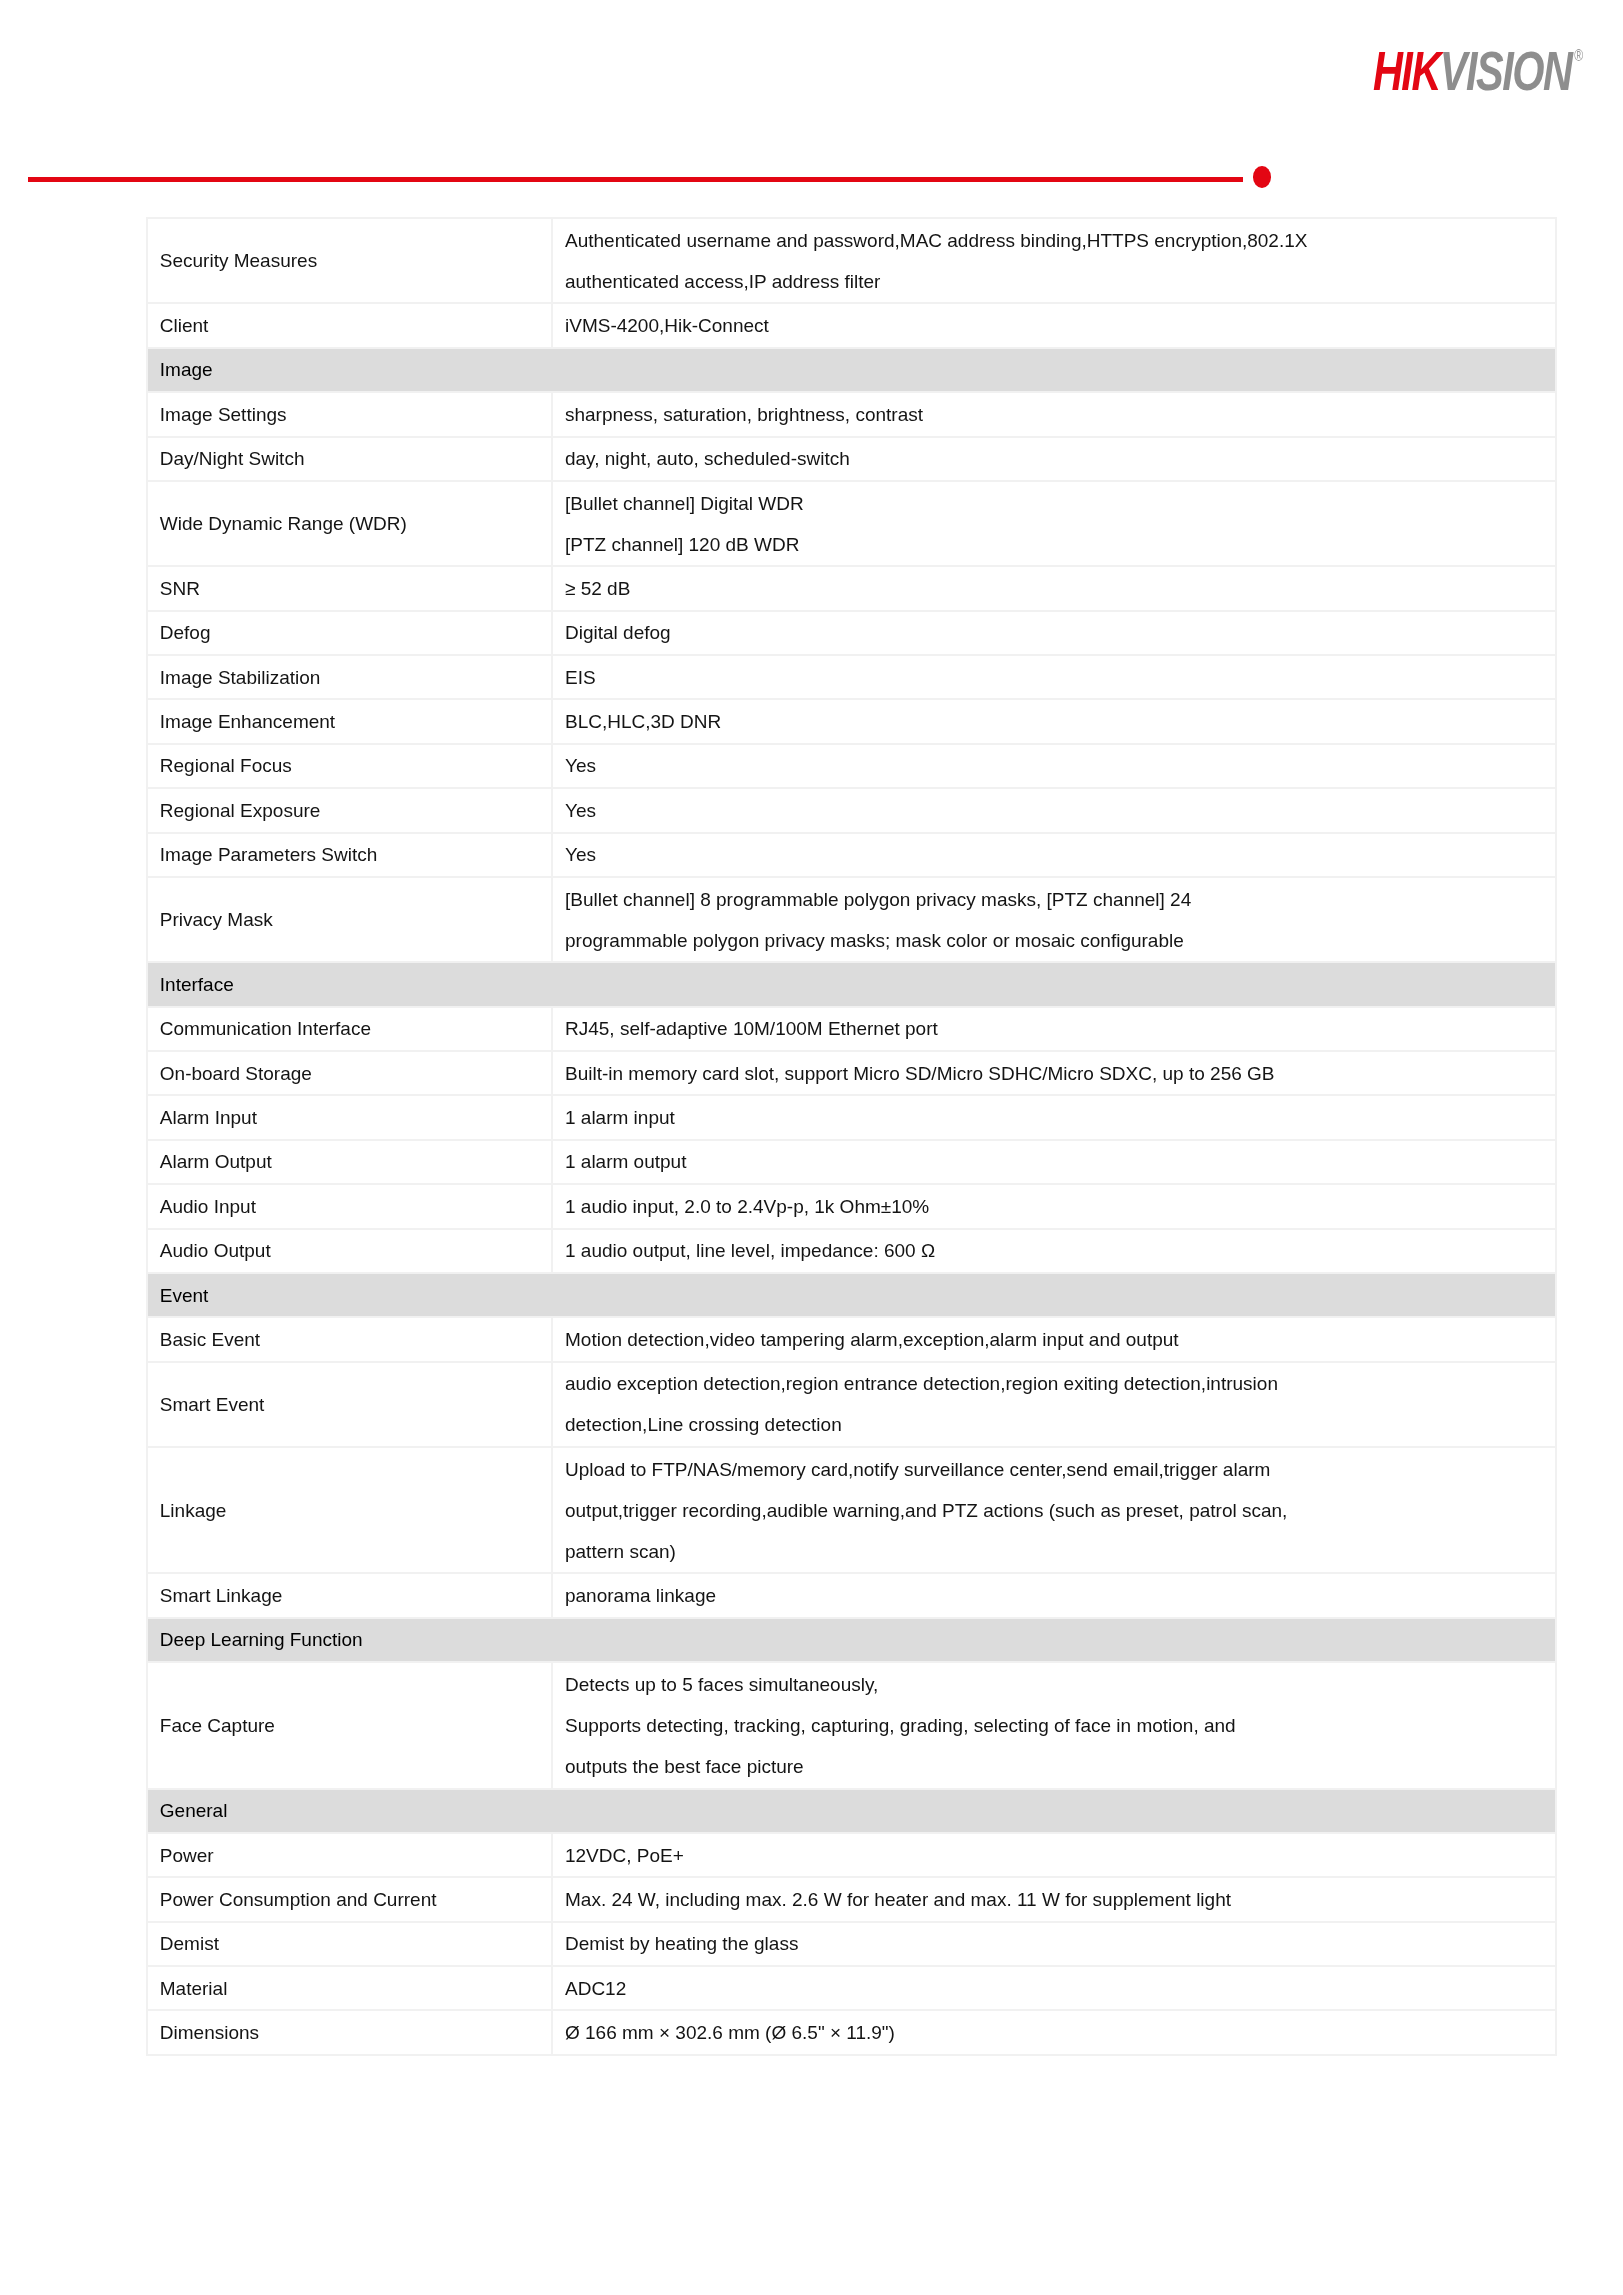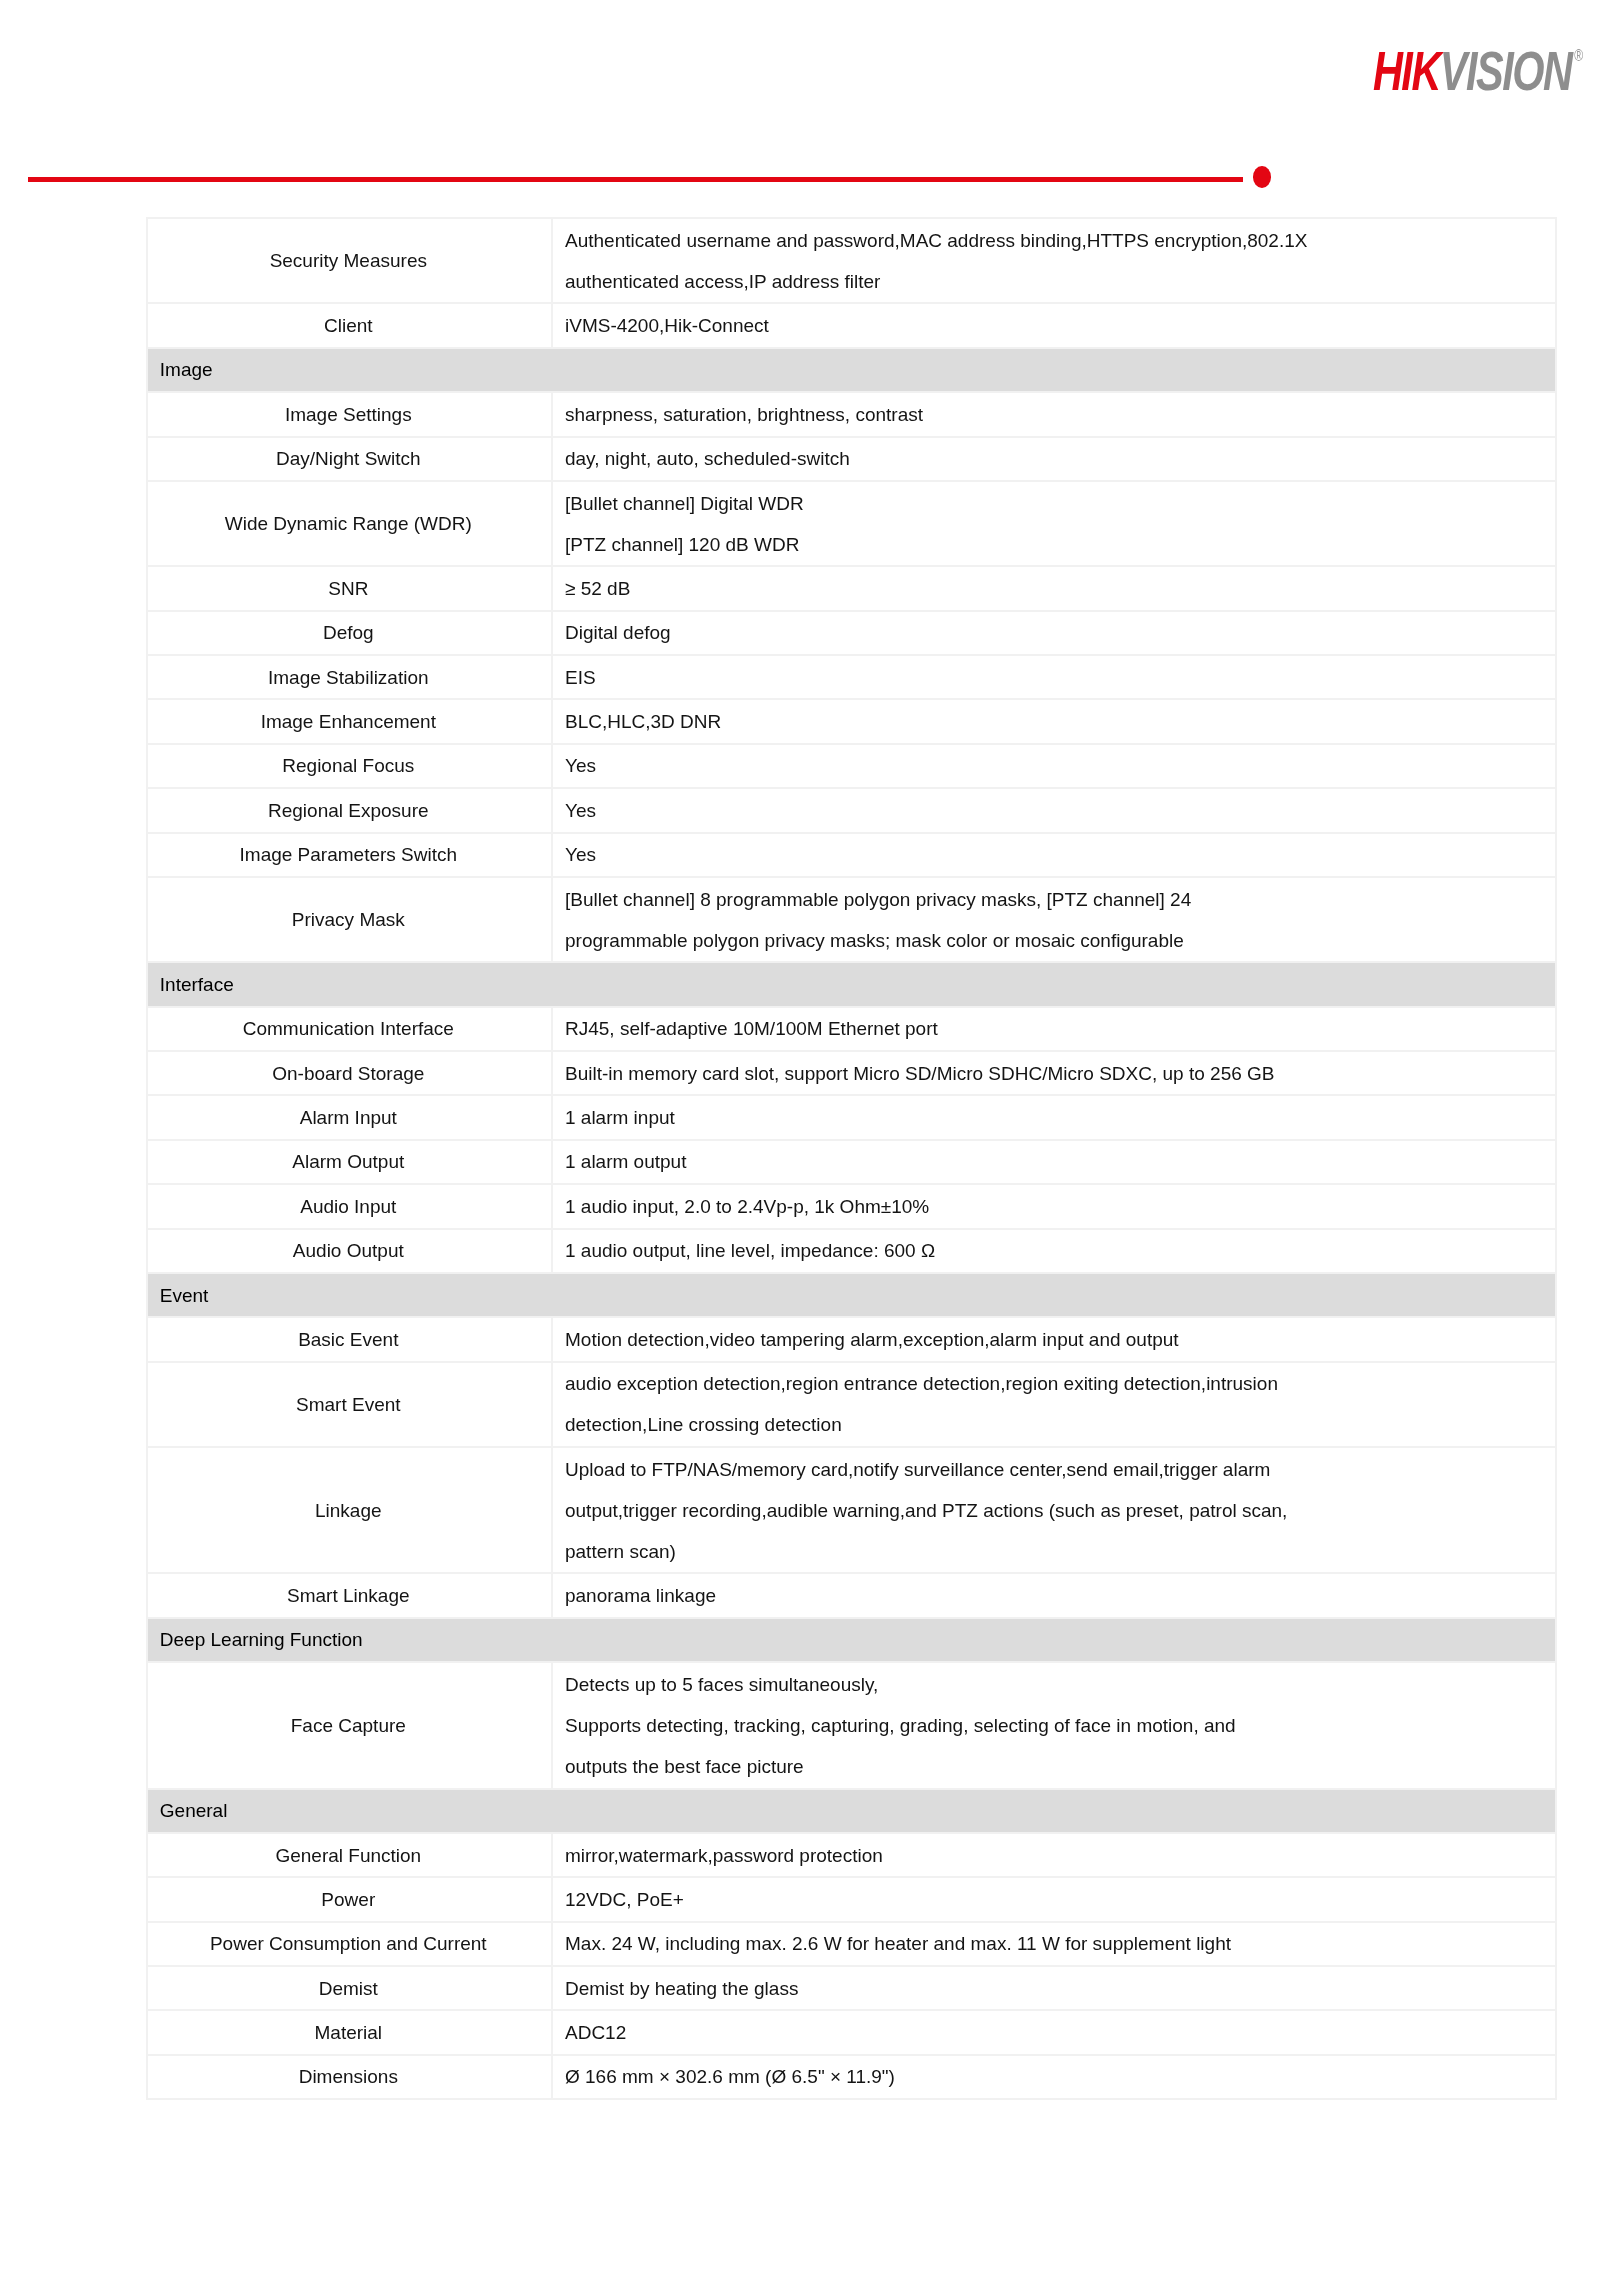--- a/index.html
+++ b/index.html
@@ -26,21 +26,21 @@
   table.spec{
     position:absolute;left:118px;top:217px;width:1411px;
     border-collapse:collapse;table-layout:fixed;
   }
   table.spec td{
     border:2px solid #f1f1f1;
     font-size:19px;line-height:41px;vertical-align:middle;
     padding:0.7px 14.4px 0.7px 11.8px;white-space:pre-line;
     word-wrap:break-word;
   }
-  table.spec td.label{width:377px;text-align:center;}
+  table.spec td.label{width:377px;}
   table.spec td.section{
     background:#dcdcdc;font-weight:normal;color:#000000;
   }
   table.spec tr.tall td{height:59px;}
 </style>
 </head>
 <body>
 
 <div class="page">
 
@@ -166,24 +166,20 @@
         <tr>
           <td class="label">Face Capture</td>
           <td class="value">Detects up to 5 faces simultaneously,
 Supports detecting, tracking, capturing, grading, selecting of face in motion, and
 outputs the best face picture</td>
         </tr>
         <tr>
           <td colspan="2" class="section">General</td>
         </tr>
         <tr>
-          <td class="label">General Function</td>
-          <td class="value">mirror,watermark,password protection</td>
-        </tr>
-        <tr>
           <td class="label">Power</td>
           <td class="value">12VDC, PoE+</td>
         </tr>
         <tr>
           <td class="label">Power Consumption and Current</td>
           <td class="value">Max. 24 W, including max. 2.6 W for heater and max. 11 W for supplement light</td>
         </tr>
         <tr>
           <td class="label">Demist</td>
           <td class="value">Demist by heating the glass</td>

